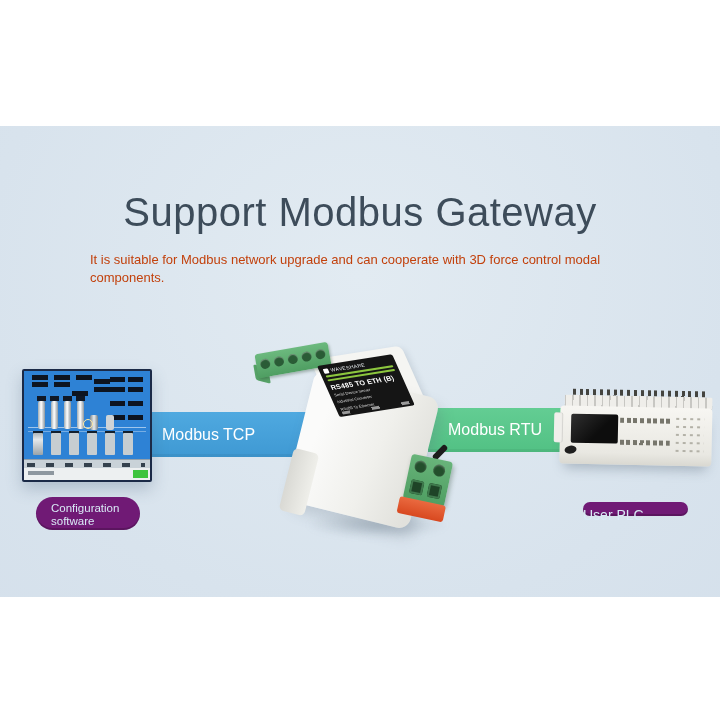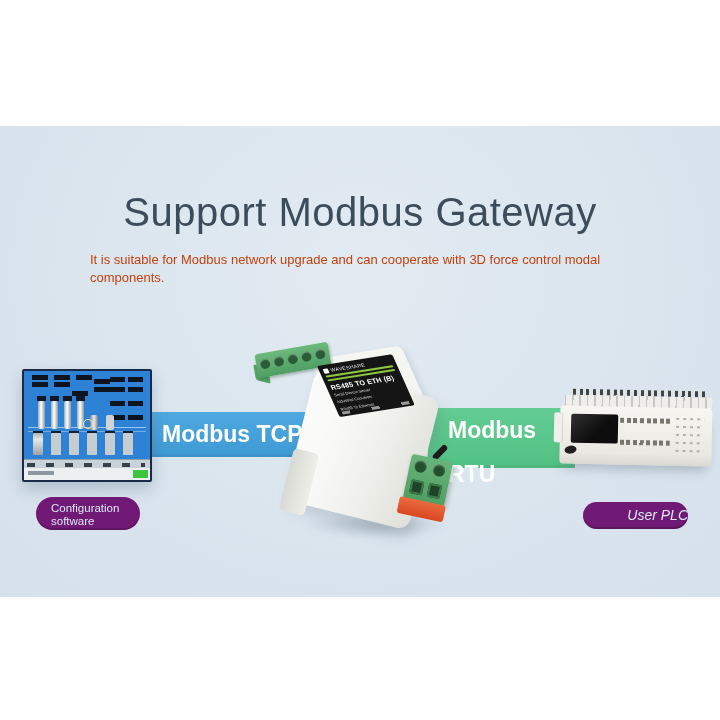--- a/index.html
+++ b/index.html
@@ -6,31 +6,31 @@
   #canvas{position:relative;width:720px;height:720px;margin:4px auto;background:#ffffff;overflow:hidden;
           font-family:"Liberation Sans",sans-serif;}
   
   .banner{position:absolute;left:0;top:122px;width:720px;height:471px;
           background:radial-gradient(95% 130% at 50% 32%, #e2ebf2 0%, #d8e3ed 55%, #d2deea 100%);}
   .title{position:absolute;left:0;top:186px;width:720px;text-align:center;
          font-size:40px;font-weight:500;color:#3d4c5a;letter-spacing:.5px;}
   .subtitle{position:absolute;left:90px;top:247px;width:550px;
             font-size:13px;line-height:1.4;color:#c2410c;}
   
-  .band{position:absolute;height:45px;color:#ffffff;font-weight:700;font-size:23px;z-index:1;}
+  .band{position:absolute;height:45px;color:#ffffff;font-weight:400;font-size:16px;z-index:1;}
   .band-blue{left:151px;top:408px;width:160px;line-height:45px;padding-left:11px;box-sizing:border-box;
              background:linear-gradient(180deg,#4fa9e0,#3f99d3);box-shadow:inset 0 -3px rgba(0,0,0,.05);}
-  .band-green{left:428px;top:404px;width:147px;height:60px;line-height:44px;padding-left:20px;box-sizing:border-box;
+  .band-green{left:428px;top:404px;width:147px;height:44px;line-height:44px;padding-left:20px;box-sizing:border-box;
               background:linear-gradient(180deg,#63cd93,#52c184);box-shadow:inset 0 -3px rgba(0,0,0,.05);}
   
   .pill{position:absolute;background:#701a75;color:#d9eaf6;box-shadow:inset 0 -2px rgba(0,0,0,.18);z-index:2;}
   .pill-config{left:36px;top:493px;width:104px;height:33px;border-radius:17px;
                font-size:11.5px;line-height:12.5px;padding:5px 0 0 15px;box-sizing:border-box;}
-  .pill-plc{left:583px;top:498px;width:105px;height:27px;border-radius:14px;
-            font-size:14px;line-height:27px;text-align:right;font-style:italic;}
+  .pill-plc{left:583px;top:498px;width:105px;height:14px;border-radius:14px;
+            font-size:14px;line-height:27px;text-align:left;}
   
   .sw{position:absolute;left:22px;top:365px;width:130px;height:113px;z-index:2;
       border:2px solid #1b2a47;border-radius:2px;background:#2e82d5;box-sizing:border-box;overflow:hidden;
       box-shadow:0 7px 16px rgba(70,95,120,.28);}
   .sw *{position:absolute;}
   .chipA{left:8px;top:4px;width:16px;height:5px;background:#0d1420;
          box-shadow:22px 0 #0d1420,44px 0 #0d1420,0 7px #0d1420,22px 7px #0d1420,
                     62px 4px #0d1420,62px 12px #0d1420,40px 16px #0d1420;}
   .chipB{left:86px;top:6px;width:15px;height:5px;background:#0d1420;
          box-shadow:18px 0 #0d1420,0 10px #0d1420,18px 10px #0d1420,

